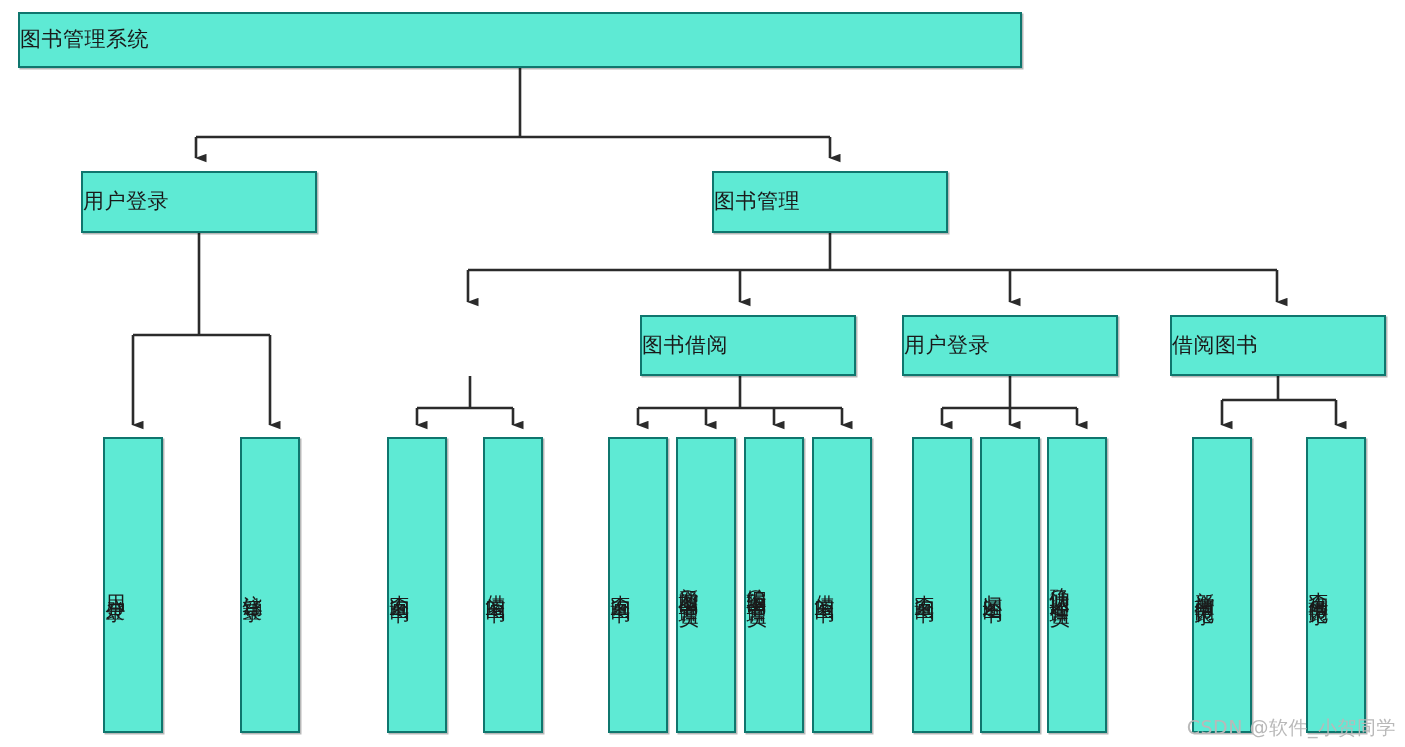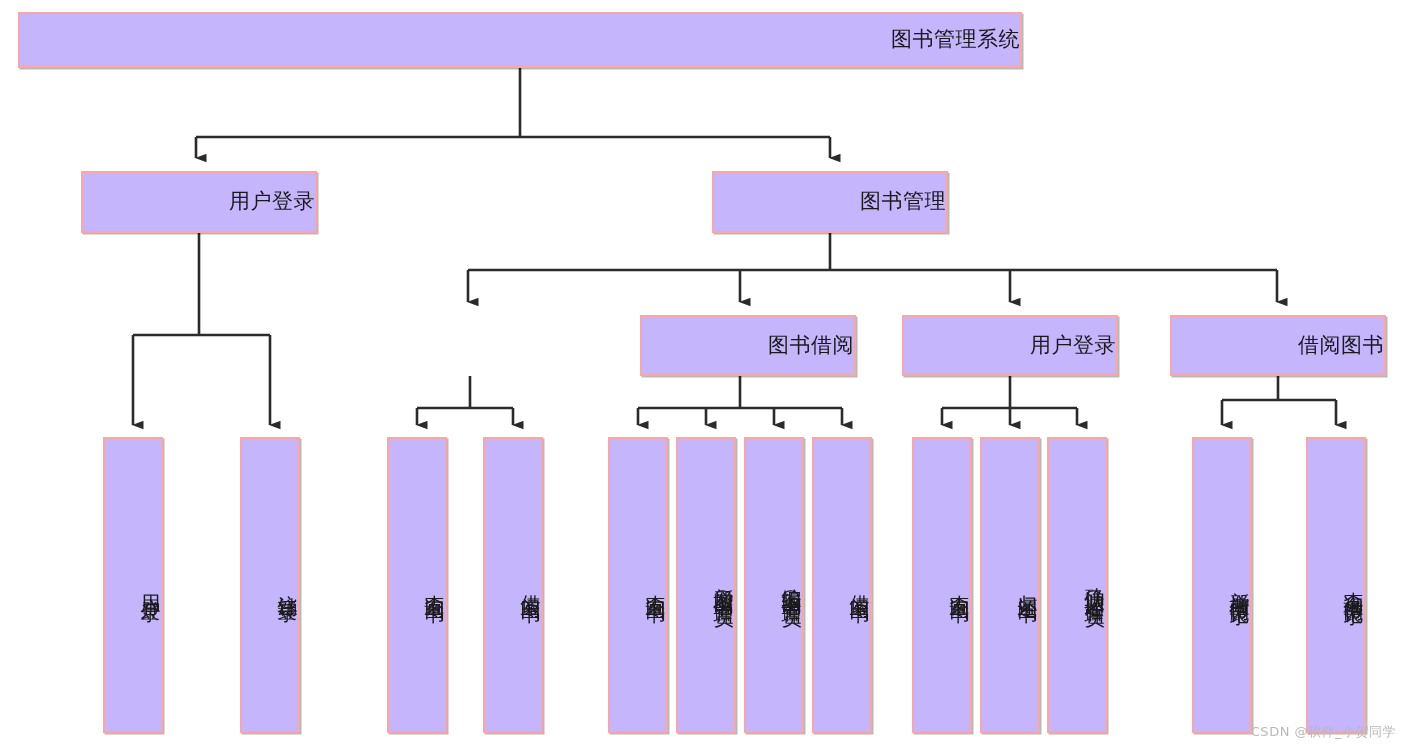--- a/index.html
+++ b/index.html
@@ -17,26 +17,26 @@
   #diagram-root {
     position: absolute;
     left: 0;
     top: 0;
     width: 1405px;
     height: 747px;
   }
   .node-box {
     position: absolute;
     box-sizing: border-box;
-    background: #c4b5fd;
-    border: 2px solid #fca5a5;
+    background: #5eead4;
+    border: 2px solid #0f766e;
     box-shadow: 1.5px 1.5px 0 rgba(0,0,0,0.28);
     display: flex;
     align-items: center;
-    justify-content: flex-end;
+    justify-content: flex-start;
   }
   .node-label-h {
     font-size: 21px;
     color: #1a1a1a;
     line-height: 1.1;
     letter-spacing: 0.5px;
     white-space: nowrap;
     text-align: center;
   }
   .node-label-v {
@@ -54,21 +54,21 @@
     left: 0;
     top: 0;
     width: 1405px;
     height: 747px;
     pointer-events: none;
   }
   #watermark {
     position: absolute;
     right: 9px;
     bottom: 6px;
-    font-size: 13px;
+    font-size: 19px;
     color: #b9b9b9;
     white-space: nowrap;
     letter-spacing: 0.5px;
   }
 </style>
 </head>
 <body>
 
 <div id="diagram-root">
 

